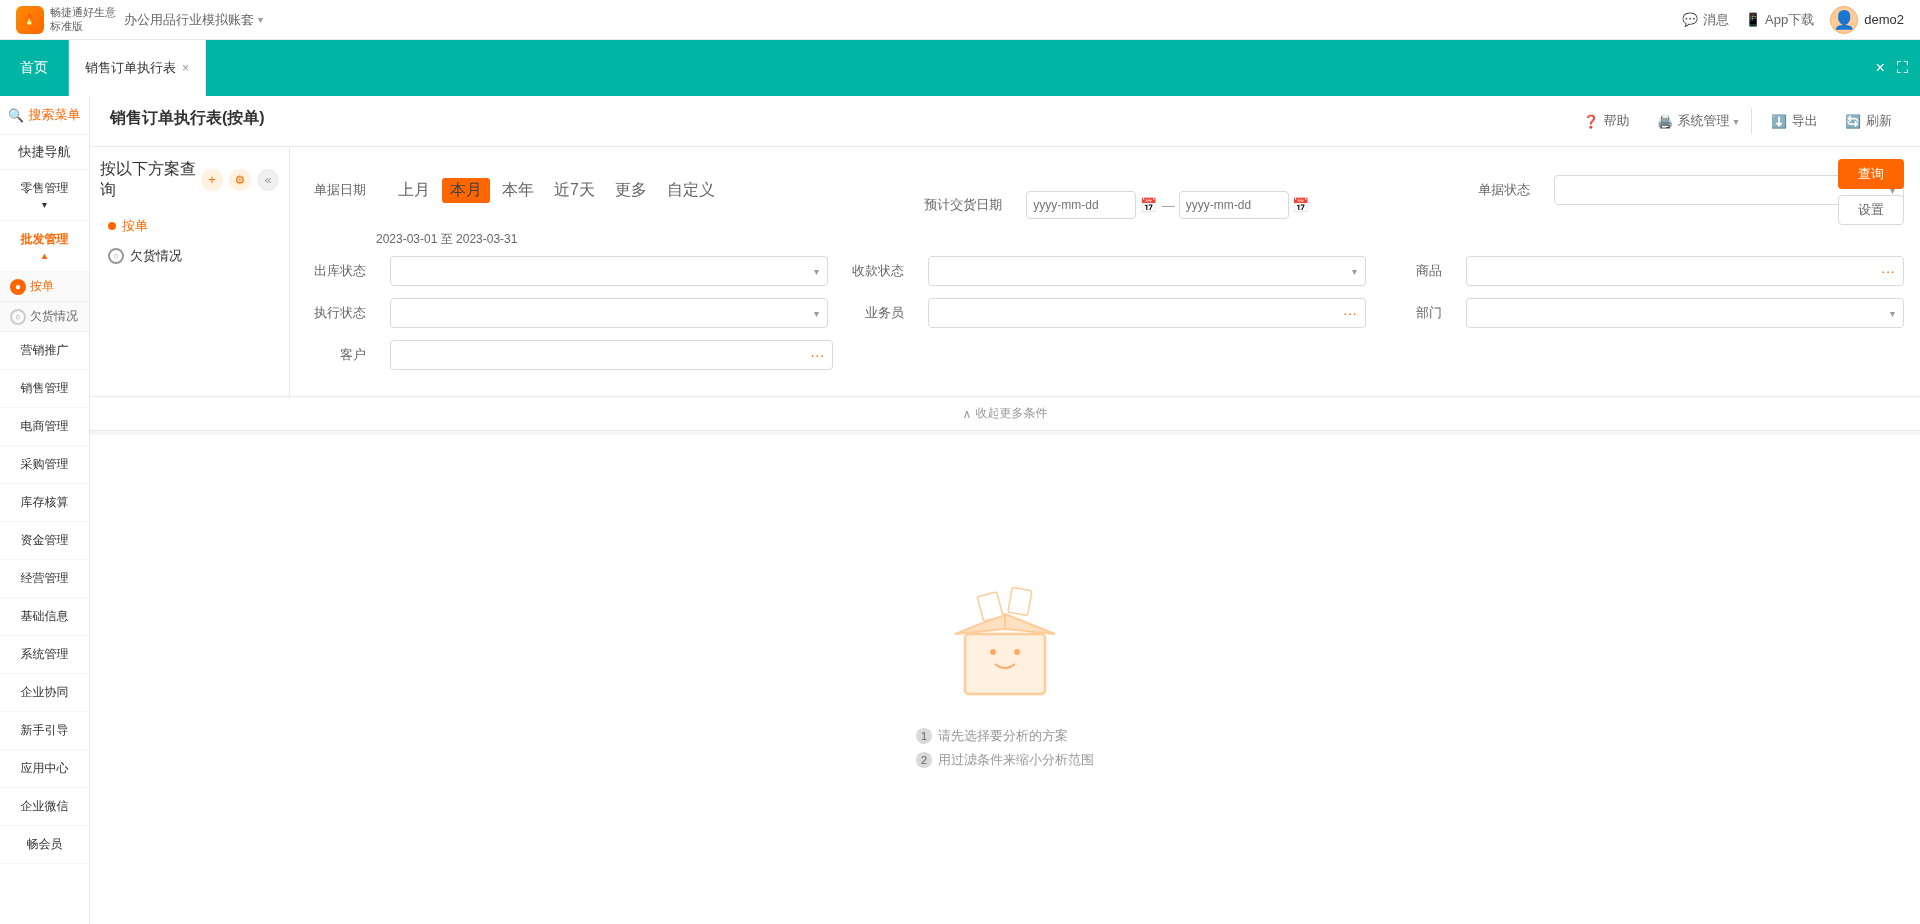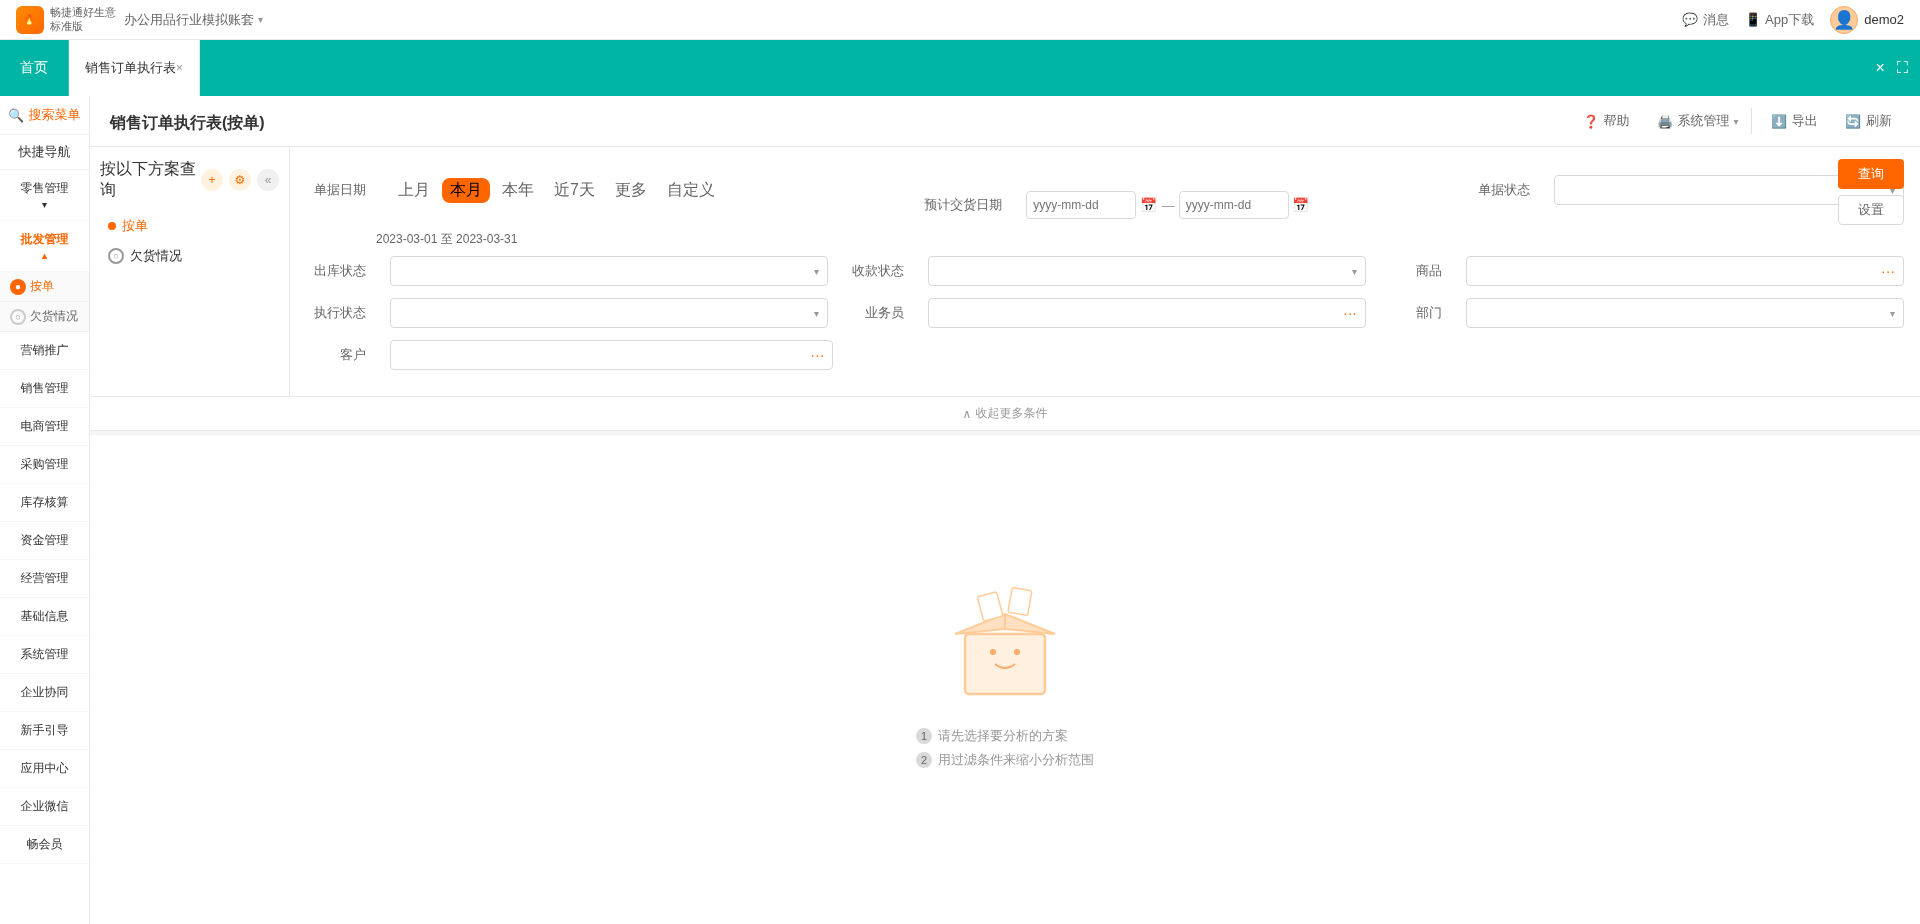--- a/index.html
+++ b/index.html
@@ -43,21 +43,21 @@
       align-items: center;
       color: white;
       font-size: 14px;
       cursor: pointer;
       border-right: 1px solid rgba(255,255,255,0.2);
     }
     .tab-item {
       padding: 0 16px;
       display: flex;
       align-items: center;
-      gap: 0;
+      gap: 6px;
       background: white;
       color: #333;
       font-size: 13px;
       cursor: pointer;
       border-right: 1px solid #e8e8e8;
     }
     .tab-close { color: #999; font-size: 12px; cursor: pointer; }
     .tab-bar-actions { margin-left: auto; display: flex; align-items: center; gap: 4px; padding-right: 8px; }
     .tab-bar-btn { color: white; cursor: pointer; font-size: 16px; padding: 4px; }
 
@@ -117,21 +117,21 @@
       background: #fafafa;
       border-bottom: 1px solid #f0f0f0;
     }
 
     
     .content { flex: 1; overflow: auto; background: #f5f5f5; display: flex; flex-direction: column; }
     .page-header {
       background: white;
       padding: 12px 20px;
       display: flex;
-      align-items: flex-end;
+      align-items: flex-start;
       justify-content: space-between;
       border-bottom: 1px solid #e8e8e8;
     }
     .page-title { font-size: 16px; color: #333; font-weight: bold; }
     .header-actions { display: flex; align-items: center; gap: 12px; }
     .header-action-btn {
       display: flex; align-items: center; gap: 4px;
       color: #666; font-size: 13px; cursor: pointer;
       padding: 4px 8px;
     }
@@ -176,21 +176,21 @@
     .filter-label { color: #666; font-size: 13px; white-space: nowrap; min-width: 60px; text-align: right; }
     .filter-select {
       flex: 1; height: 30px; border: 1px solid #d9d9d9; border-radius: 4px;
       padding: 0 8px; font-size: 13px; color: #333; outline: none;
       background: white; display: flex; align-items: center; justify-content: space-between;
       cursor: pointer;
     }
     .filter-select-arrow { color: #999; font-size: 10px; }
     .filter-dots { color: #ff6600; cursor: pointer; font-size: 14px; }
     .date-btn { padding: 2px 8px; border-radius: 3px; font-size: 16px; cursor: pointer; color: #666; }
-    .date-btn.active { background: #ff6600; color: #000000; border-radius: 8px; }
+    .date-btn.active { background: #ff6600; color: #404040; border-radius: 3px; }
     .date-input-wrap { display: flex; align-items: center; gap: 4px; }
     .date-input { width: 110px; height: 28px; border: 1px solid #d9d9d9; border-radius: 4px; padding: 0 6px; font-size: 12px; color: #ccc; outline: none; }
     .date-icon { color: #ff8c00; font-size: 14px; cursor: pointer; }
     .date-separator { color: #999; }
     .collapse-bar {
       background: white;
       text-align: center;
       padding: 8px;
       cursor: pointer;
       color: #999;

